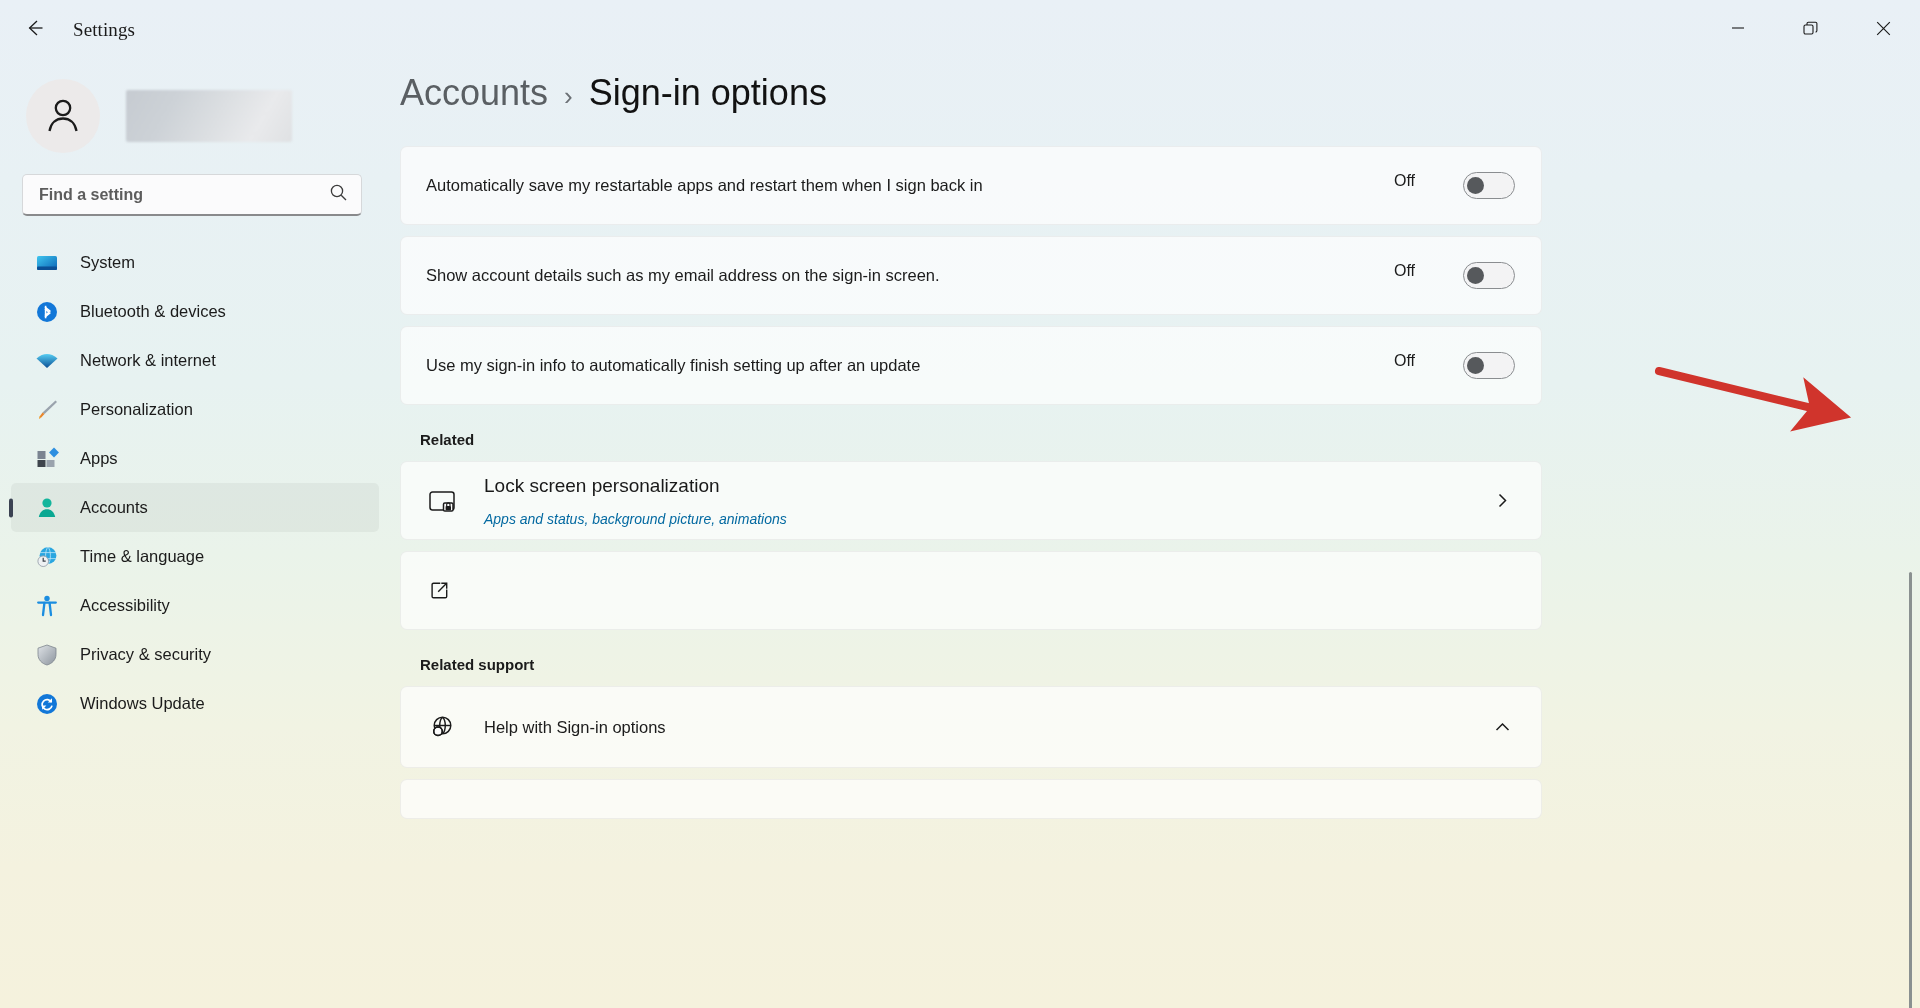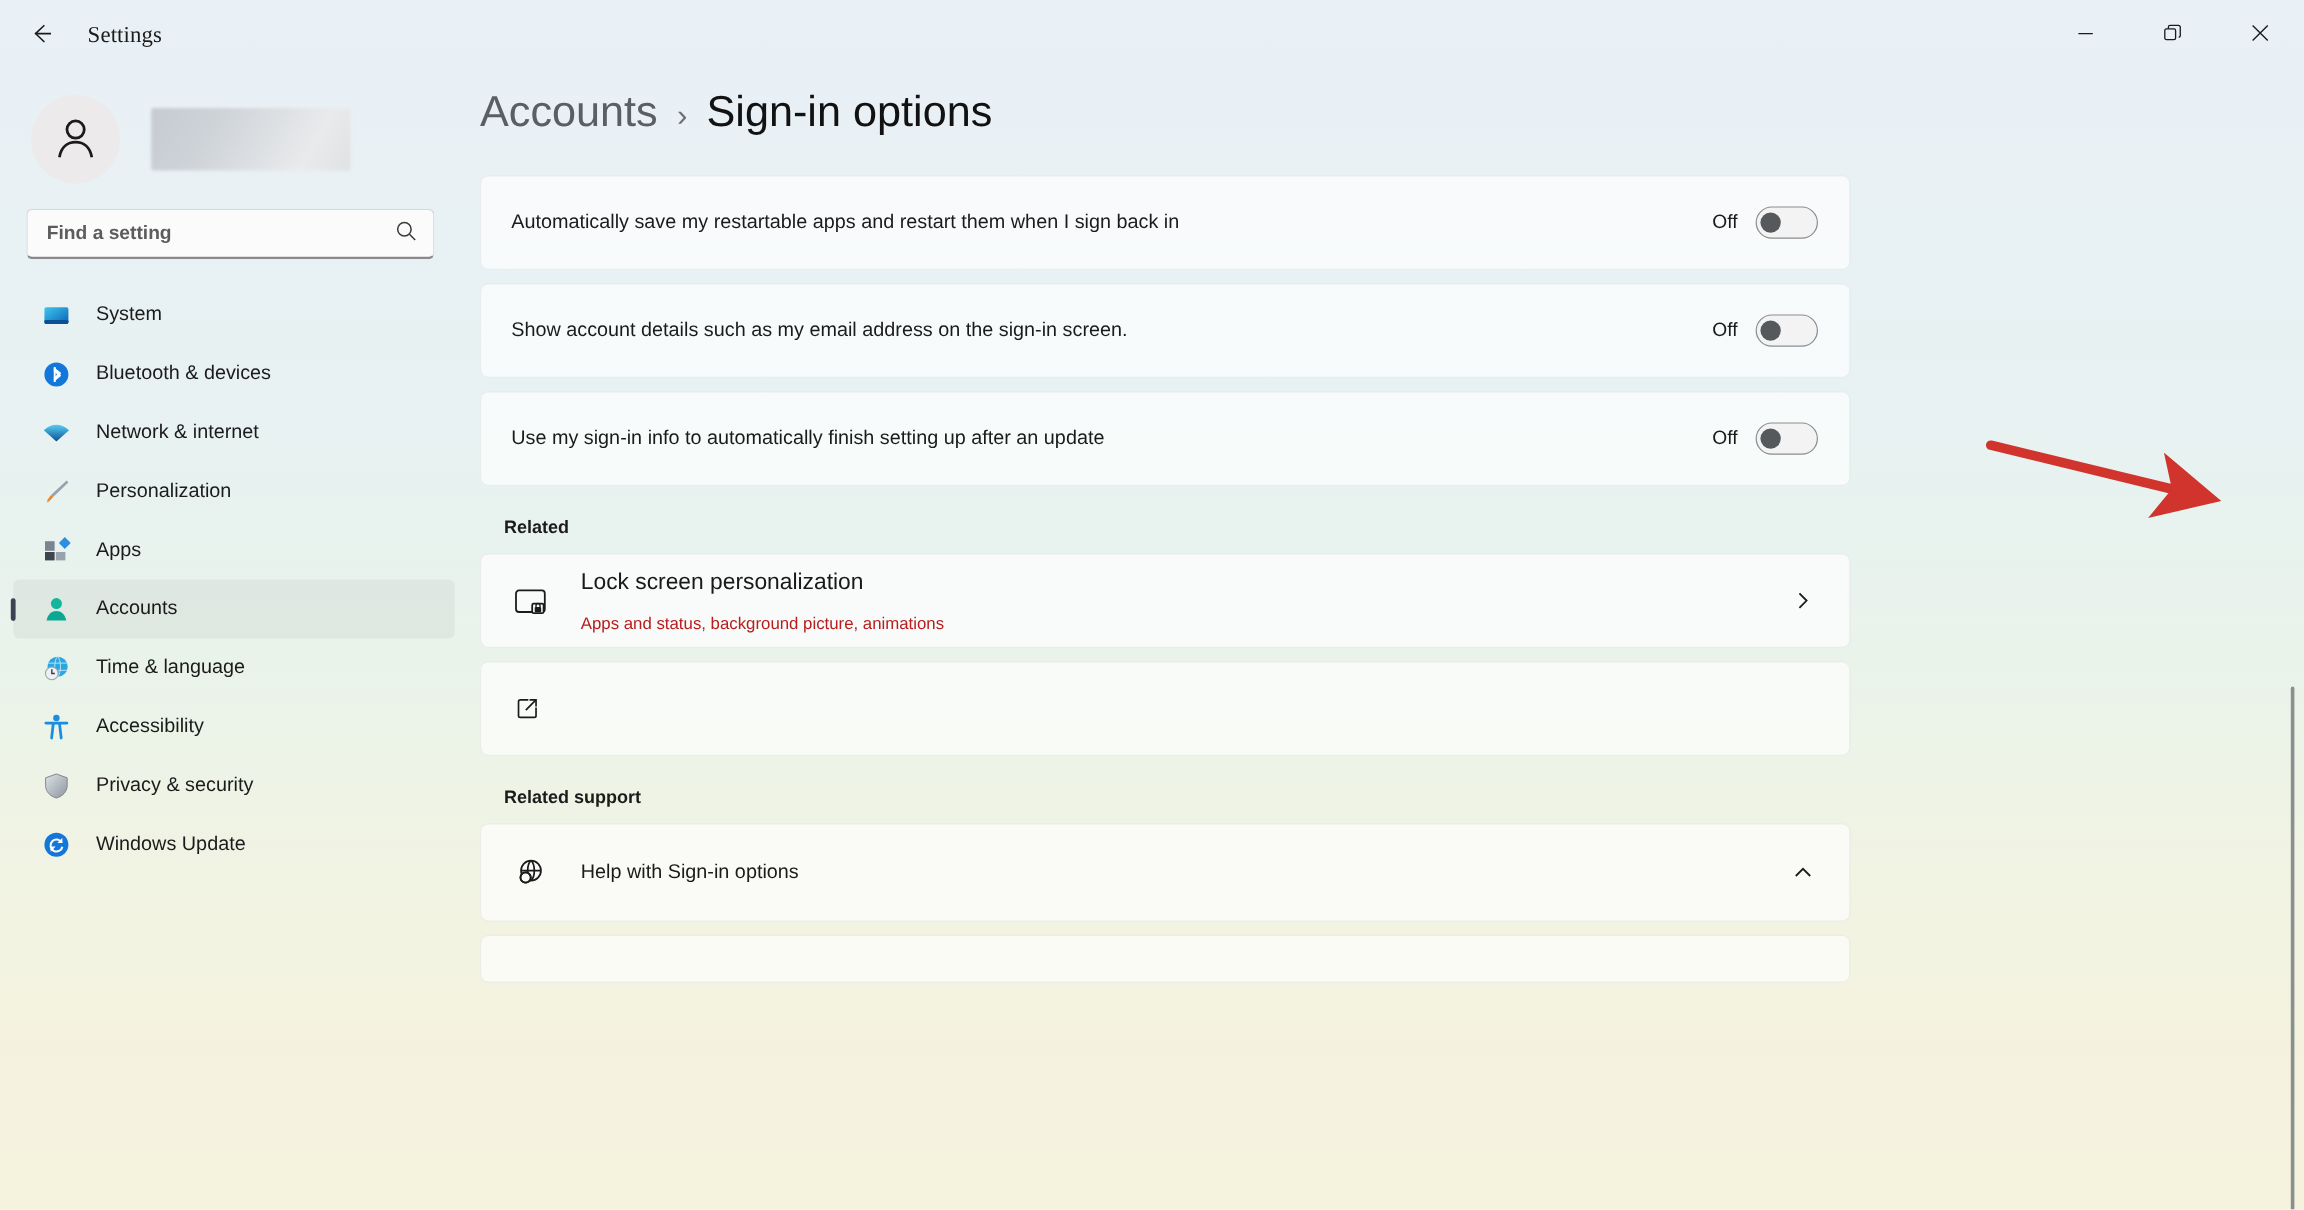--- a/index.html
+++ b/index.html
@@ -160,29 +160,29 @@
     border-radius: 7px;
     margin-bottom: 11px;
     display: flex; align-items: center;
     padding: 0 26px 0 25px;
     min-height: 79px;
     position: relative;
   }
   .card.link-card { cursor: pointer; }
   .card-text { font-size: 16.5px; color: #1b1b1b; flex: 1; }
   .card-title { font-size: 19px; color: #191919; }
-  .card-sub { font-size: 14px; color: #b91c1c; margin-top: 14px; }
+  .card-sub { font-size: 14px; color: #0369a1; margin-top: 14px; font-style: italic; }
   .card-icon {
     width: 32px; height: 32px;
     margin-right: 26px;
     flex: none;
     display: flex; align-items: center; justify-content: center;
   }
 
-  .toggle-group { display: flex; align-items: center; flex: none; }
+  .toggle-group { display: flex; align-items: flex-start; flex: none; gap: 33px; }
   .toggle-state { font-size: 16px; color: #1b1b1b; margin-right: 15px; }
   .switch {
     width: 52px; height: 27px;
     border-radius: 14px;
     border: 1px solid #8a8d90;
     background: #f3f3f4;
     display: flex; align-items: center;
     cursor: pointer;
     padding: 0 3px;
   }

